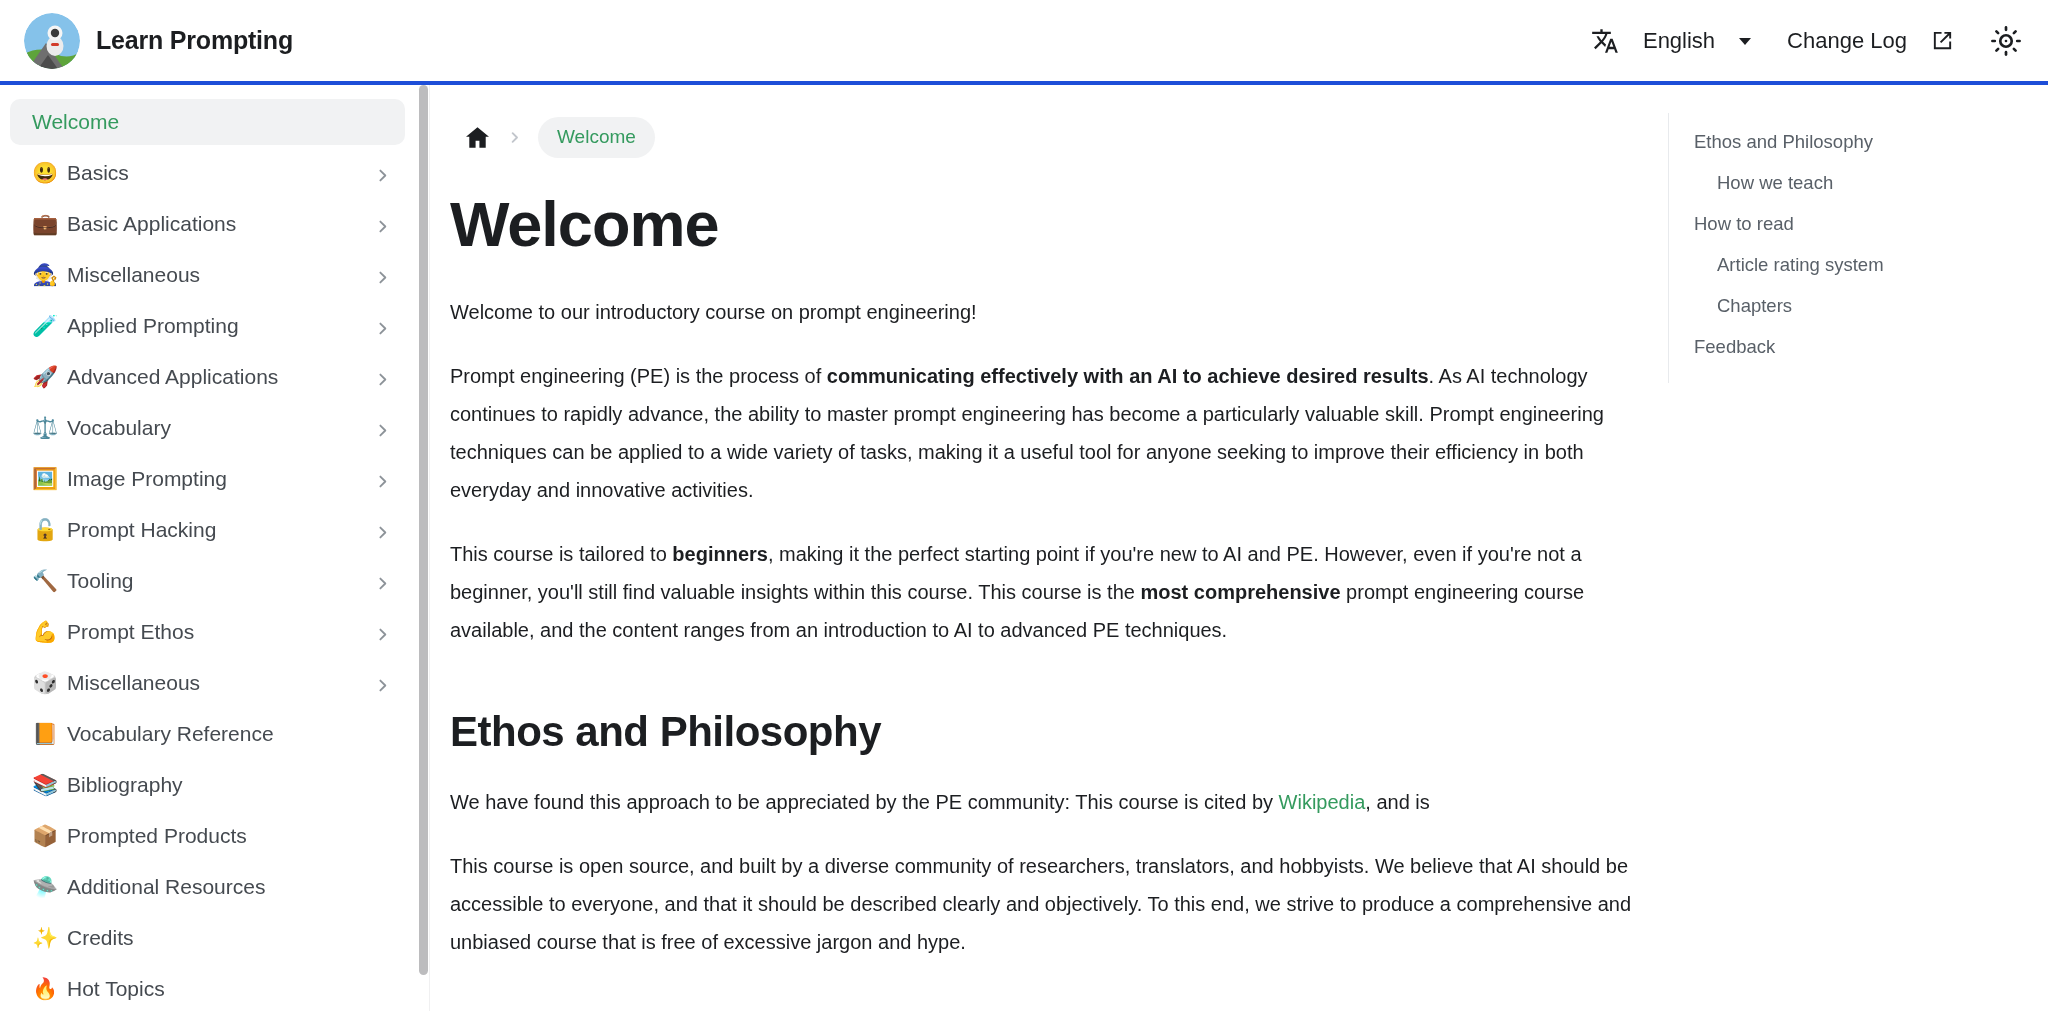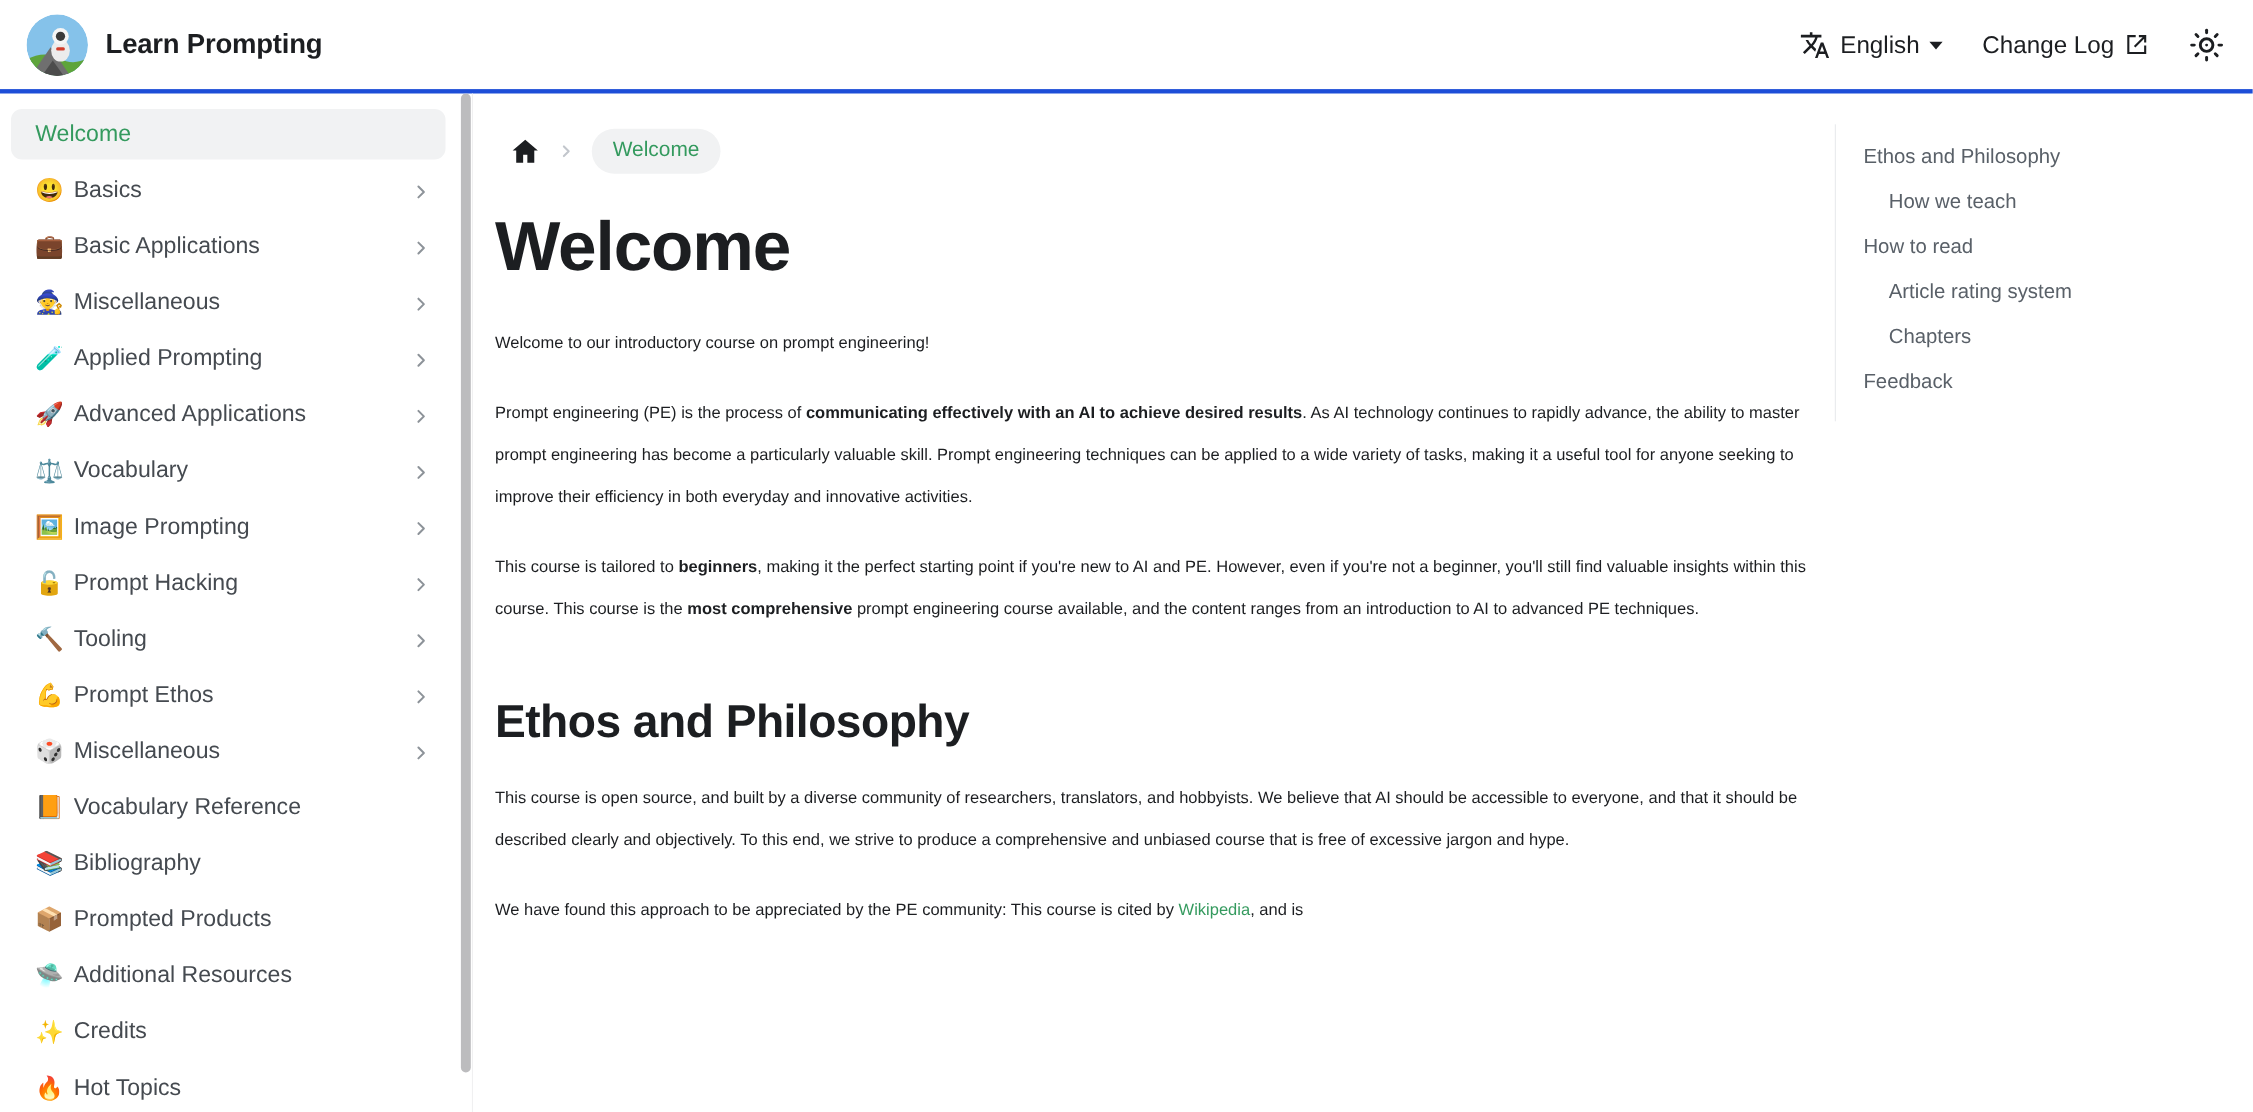--- a/index.html
+++ b/index.html
@@ -11,21 +11,21 @@
 
   
   .navbar {
     height:85px; display:flex; align-items:center; justify-content:space-between;
     padding:0 26px 0 24px; border-bottom:4px solid #1d4ed8; background:#fff;
   }
   .brand { display:flex; align-items:center; gap:16px; cursor:pointer; }
   .logo { width:56px; height:56px; border-radius:50%; overflow:hidden; flex-shrink:0; }
   .brand-title { font-size:25px; font-weight:700; letter-spacing:-0.2px; }
   .nav-right { display:flex; align-items:center; gap:36px; }
-  .nav-link { display:flex; align-items:center; gap:9px; font-size:22px; color:#1c1e21; cursor:pointer; }
+  .nav-link { display:flex; align-items:center; gap:24px; font-size:22px; color:#1c1e21; cursor:pointer; }
   .caret-down { width:0; height:0; border-left:6px solid transparent; border-right:6px solid transparent; border-top:7px solid #1c1e21; margin-top:2px; }
   .icon-btn { display:flex; align-items:center; cursor:pointer; }
   .search-pill {
     display:flex; align-items:center; gap:16px; height:52px; width:228px;
     border:2px solid #e3e6ea; border-radius:26px; padding:0 10px 0 16px;
     background:#fff; cursor:pointer;
   }
   .search-label { flex:1; font-size:21px; color:#3b4046; }
   .kbd {
     border:2px solid #e6e8eb; border-radius:16px; color:#aeb4ba;
@@ -57,21 +57,21 @@
   .main { flex:1; display:flex; padding:16px 0 0 20px; overflow:hidden; }
   .article { width:1218px; flex-shrink:0; }
   .breadcrumbs { display:flex; align-items:center; gap:16px; margin:12px 0 0 14px; height:48px; }
   .bc-home { display:flex; align-items:center; cursor:pointer; }
   .bc-sep { display:flex; align-items:center; }
   .bc-pill {
     background:#f1f2f3; border-radius:24px; padding:9px 19px 10px;
     color:var(--accent); font-size:19px; cursor:pointer;
   }
   h1.article-title { font-size:63px; line-height:66px; font-weight:800; margin:30px 0 36px; letter-spacing:-1px; }
-  .article p { font-size:15px; line-height:38px; margin:26px 0 0; }
+  .article p { font-size:20px; line-height:38px; margin:26px 0 0; }
   .article p:first-of-type { margin-top:0; }
   .article b { font-weight:700; }
   .article h2 { font-size:42px; line-height:50px; font-weight:800; margin:58px 0 4px; letter-spacing:-0.5px; }
   .article a.link { color:var(--accent); text-decoration:none; cursor:pointer; }
 
   
   .toc {
     flex:1; margin:12px 0 0 0; padding:18px 10px 6px 25px;
     border-left:1px solid #e8eaed; align-self:flex-start;
   }
@@ -273,22 +273,22 @@
         <span class="bc-pill">Welcome</span>
       </div>
 
       <h1 class="article-title">Welcome</h1>
 
       <div id="article-body">
           <p><span>Welcome to our introductory course on prompt engineering!</span></p>
           <p><span>Prompt engineering (PE) is the process of </span><b>communicating effectively with an AI to achieve desired results</b><span>. As AI technology continues to rapidly advance, the ability to master prompt engineering has become a particularly valuable skill. Prompt engineering techniques can be applied to a wide variety of tasks, making it a useful tool for anyone seeking to improve their efficiency in both everyday and innovative activities.</span></p>
           <p><span>This course is tailored to </span><b>beginners</b><span>, making it the perfect starting point if you're new to AI and PE. However, even if you're not a beginner, you'll still find valuable insights within this course. This course is the </span><b>most comprehensive</b><span> prompt engineering course available, and the content ranges from an introduction to AI to advanced PE techniques.</span></p>
           <h2>Ethos and Philosophy</h2>
+          <p><span>We have found this approach to be appreciated by the PE community: This course is cited by </span><a class="link">Wikipedia</a><span>, and is</span></p>
           <p><span>This course is open source, and built by a diverse community of researchers, translators, and hobbyists. We believe that AI should be accessible to everyone, and that it should be described clearly and objectively. To this end, we strive to produce a comprehensive and unbiased course that is free of excessive jargon and hype.</span></p>
-          <p><span>We have found this approach to be appreciated by the PE community: This course is cited by </span><a class="link">Wikipedia</a><span>, and is</span></p>
         </div>
     </article>
 
     <nav class="toc" id="toc-list">
         <div class="toc-item">Ethos and Philosophy</div>
         <div class="toc-item l2">How we teach</div>
         <div class="toc-item">How to read</div>
         <div class="toc-item l2">Article rating system</div>
         <div class="toc-item l2">Chapters</div>
         <div class="toc-item">Feedback</div>

